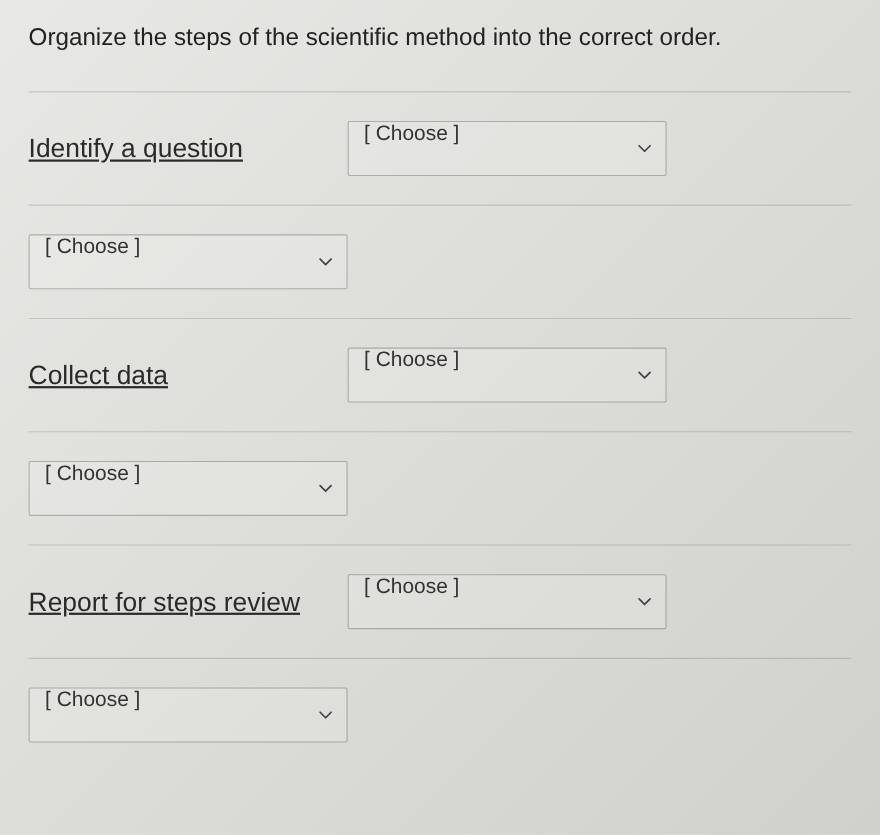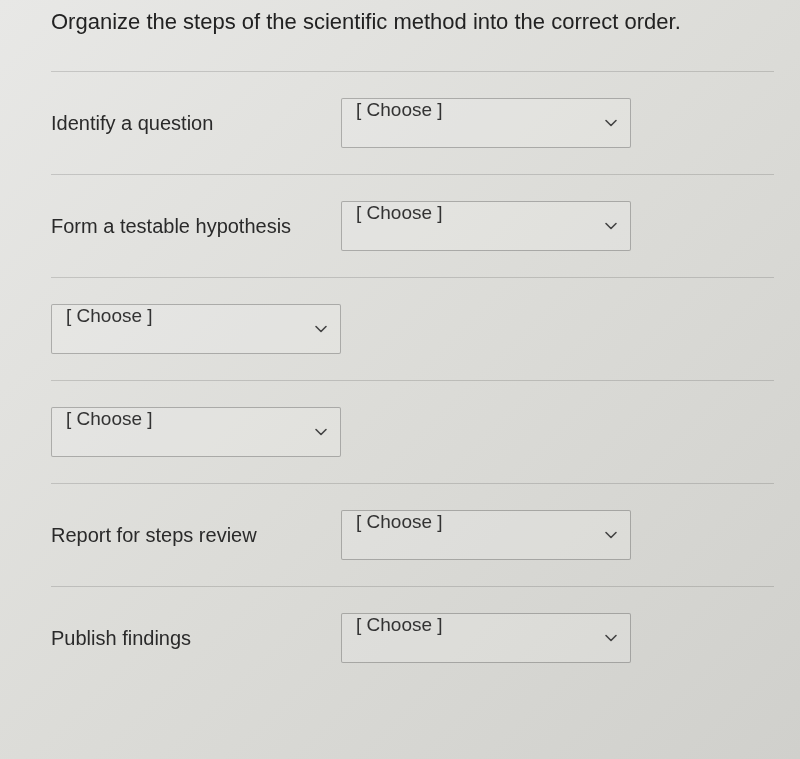--- a/index.html
+++ b/index.html
@@ -9,46 +9,46 @@
     }
     body {
       font-family: "Segoe UI", "Helvetica Neue", Arial, sans-serif;
       background: linear-gradient(135deg, #e8e8e6 0%, #dcdcd8 50%, #d0d0cc 100%);
       width: 800px;
       height: 759px;
       overflow: hidden;
       color: #2a2a2a;
     }
     .container {
-      padding: 8px 26px 0 26px;
-      margin-left: 25px;
+      padding: 20px 26px 0 26px;
     }
     .question {
       font-size: 22px;
       font-weight: 400;
       color: #222;
       margin-bottom: 34px;
       line-height: 1.3;
     }
     .row {
       display: flex;
       align-items: center;
       border-top: 1px solid rgba(0,0,0,0.14);
       padding: 26px 0 26px 0;
       min-height: 100px;
     }
     .row:first-of-type {
       border-top: 1px solid rgba(0,0,0,0.14);
     }
     .label {
       flex: 0 0 290px;
-      font-size: 20px;
+      font-size: 24px;
       color: #2a2a2a;
       padding-right: 10px;
       padding-top: 2px;
+      text-decoration: underline;
     }
     .select-wrap {
       flex: 0 0 290px;
       position: relative;
     }
     .select {
       width: 100%;
       height: 50px;
       background: rgba(255,255,255,0.15);
       border: 1px solid rgba(0,0,0,0.25);
@@ -87,34 +87,34 @@
         <span class="chevron">
           <svg width="14" height="14" viewBox="0 0 14 14">
               <path d="M2 4.5 L7 9.5 L12 4.5" stroke="#444" stroke-width="1.6" fill="none" stroke-linecap="round" stroke-linejoin="round"></path>
             </svg>
         </span>
       </div>
     </div>
   </div>
 
   <div class="row">
-    <div class="label">Form a testable hypothesis</div>
     <div class="select-wrap">
       <div class="select">
         <span>[ Choose ]</span>
         <span class="chevron">
           <svg width="14" height="14" viewBox="0 0 14 14">
               <path d="M2 4.5 L7 9.5 L12 4.5" stroke="#444" stroke-width="1.6" fill="none" stroke-linecap="round" stroke-linejoin="round"></path>
             </svg>
         </span>
       </div>
     </div>
   </div>
 
   <div class="row">
+    <div class="label">Collect data</div>
     <div class="select-wrap">
       <div class="select">
         <span>[ Choose ]</span>
         <span class="chevron">
           <svg width="14" height="14" viewBox="0 0 14 14">
               <path d="M2 4.5 L7 9.5 L12 4.5" stroke="#444" stroke-width="1.6" fill="none" stroke-linecap="round" stroke-linejoin="round"></path>
             </svg>
         </span>
       </div>
     </div>
@@ -141,21 +141,20 @@
         <span class="chevron">
           <svg width="14" height="14" viewBox="0 0 14 14">
               <path d="M2 4.5 L7 9.5 L12 4.5" stroke="#444" stroke-width="1.6" fill="none" stroke-linecap="round" stroke-linejoin="round"></path>
             </svg>
         </span>
       </div>
     </div>
   </div>
 
   <div class="row">
-    <div class="label">Publish findings</div>
     <div class="select-wrap">
       <div class="select">
         <span>[ Choose ]</span>
         <span class="chevron">
           <svg width="14" height="14" viewBox="0 0 14 14">
               <path d="M2 4.5 L7 9.5 L12 4.5" stroke="#444" stroke-width="1.6" fill="none" stroke-linecap="round" stroke-linejoin="round"></path>
             </svg>
         </span>
       </div>
     </div>

